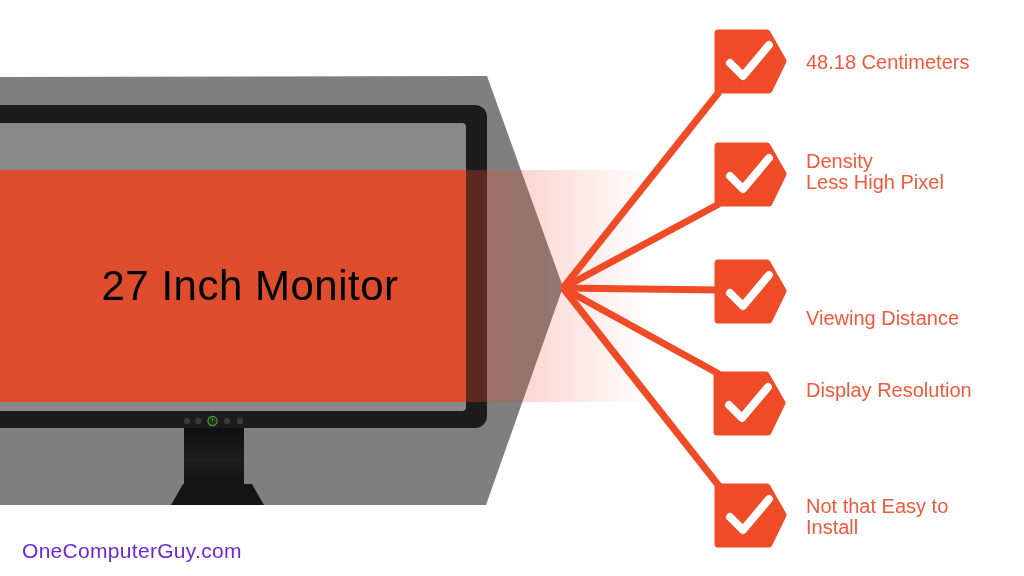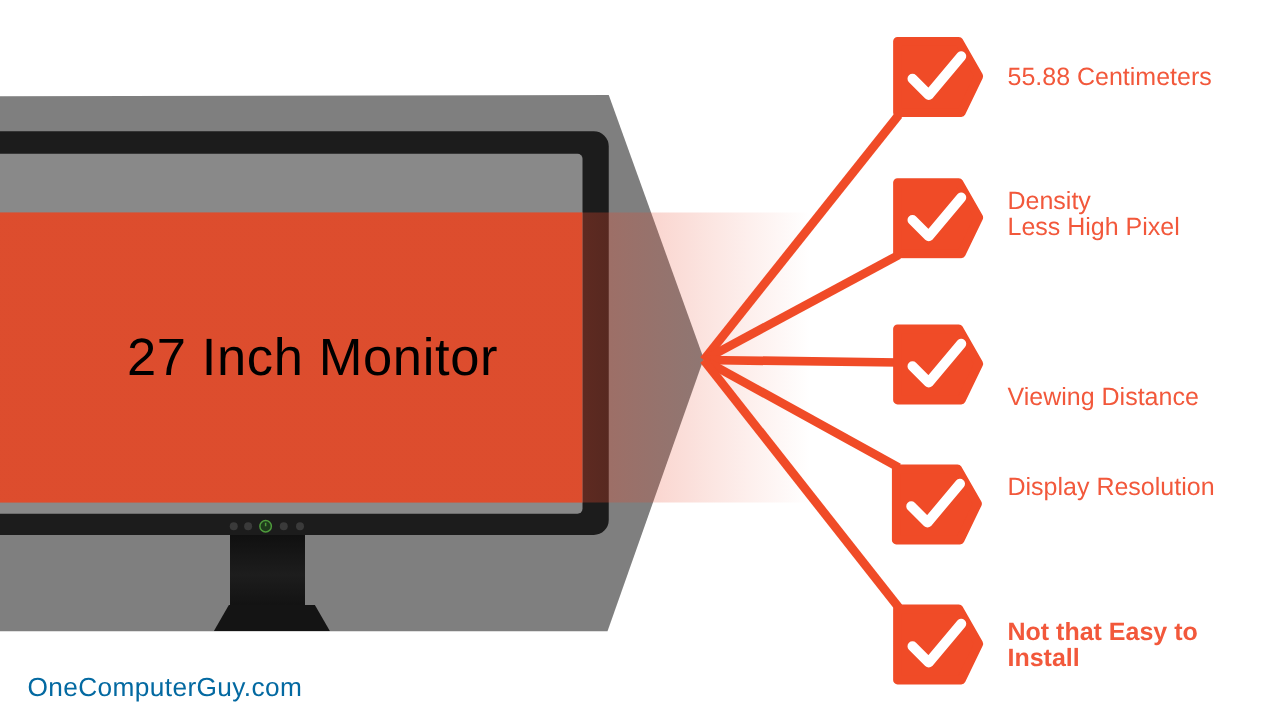--- a/index.html
+++ b/index.html
@@ -54,23 +54,23 @@
   .b4{left:713px;top:371px;}
   .b5{left:714px;top:483px;}
   .feature-label{
     left:806px;z-index:8;color:#F2583B;font-size:20px;line-height:21px;
     white-space:nowrap;
   }
   .t1{top:52px;}
   .t2{top:151px;}
   .t3{top:267px;margin-top:41px;}
   .t4{top:380px;}
-  .t5{top:496px;font-weight:bold;}
+  .t5{top:496px;}
   .watermark{
-    left:22px;top:539px;z-index:6;color:#0369a1;font-size:21px;
+    left:22px;top:539px;z-index:6;color:#6d28d9;font-size:21px;
     letter-spacing:0.3px;
   }
 </style>
 </head>
 <body>
 
 <div class="stage">
 
   <svg class="abs arrow-svg" viewBox="0 0 1024 576">
     <polygon points="0,77 487,76 563,287 486,505 0,505" fill="#7F7F7F"></polygon>
@@ -122,21 +122,21 @@
   <svg class="abs badge-svg b4" viewBox="0 0 73 65">
     <polygon points="4,4 53,4 69,32 55,61 4,61" fill="#F04B27" stroke="#F04B27" stroke-width="7" stroke-linejoin="round"></polygon>
     <path d="M16 34 L29 47 L55 16" fill="none" stroke="#ffffff" stroke-width="8" stroke-linecap="round" stroke-linejoin="round"></path>
   </svg>
   <svg class="abs badge-svg b5" viewBox="0 0 73 65">
     <polygon points="4,4 53,4 69,32 55,61 4,61" fill="#F04B27" stroke="#F04B27" stroke-width="7" stroke-linejoin="round"></polygon>
     <path d="M16 34 L29 47 L55 16" fill="none" stroke="#ffffff" stroke-width="8" stroke-linecap="round" stroke-linejoin="round"></path>
   </svg>
 
   <div class="abs feature-label t1">
-    <div>55.88 Centimeters</div>
+    <div>48.18 Centimeters</div>
     <div></div>
   </div>
   <div class="abs feature-label t2">
     <div>Density</div>
     <div>Less High Pixel</div>
   </div>
   <div class="abs feature-label t3">
     <div>Viewing Distance</div>
   </div>
   <div class="abs feature-label t4">

